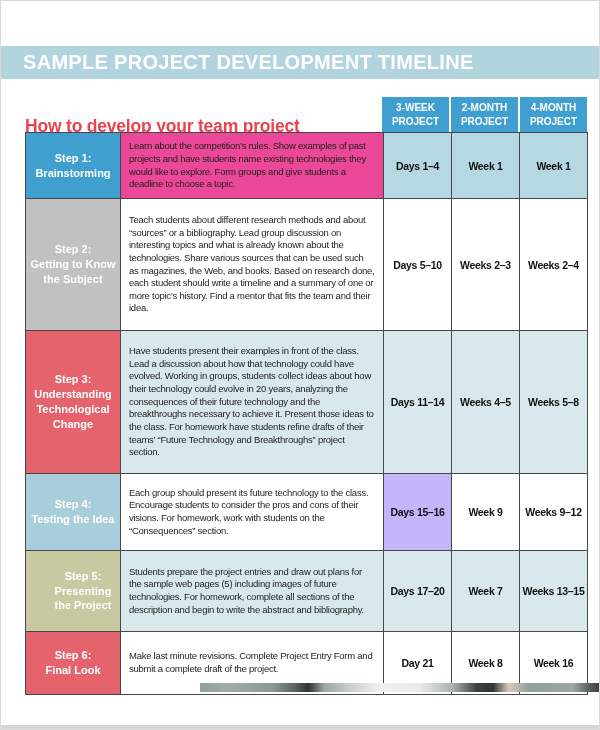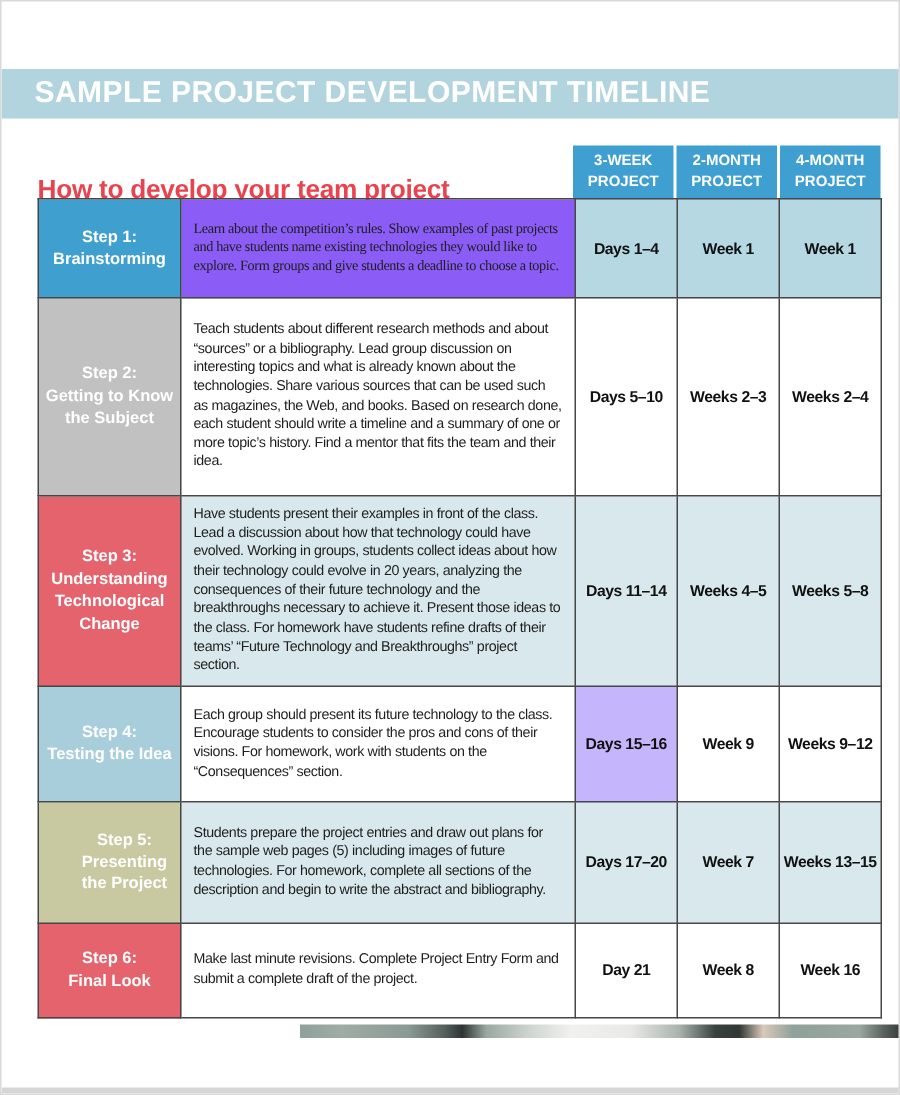--- a/index.html
+++ b/index.html
@@ -67,21 +67,21 @@
     vertical-align:middle;
   }
   td.dur {
     width:68px;
     font-size:10.5px; font-weight:bold; color:#111;
     text-align:center; letter-spacing:-0.3px;
     padding:2px;
   }
   tr.r1 td { height:66px; }
   tr.r2 td { height:132px; }
-  tr.r3 td { height:127px; }
+  tr.r3 td { height:143px; }
   tr.r4 td { height:77px; }
   tr.r5 td { height:81px; }
   tr.r6 td { height:63px; }
 
   .photo-strip {
     position:absolute; left:199px; top:682px; width:401px; height:9px;
     background:linear-gradient(90deg,
       #8fa19b 0%, #9eaca4 7%, #8a9a94 18%, #55605c 24%, #2e3434 27%,
       #9aa8a2 31%, #cdd4d0 38%, #f1f1ef 45%, #e9e9e5 55%, #aab4ae 63%,
       #3a4240 69%, #2f3634 73%, #d9c9b8 77%, #8fa19b 82%, #9aa89f 93%,
@@ -109,21 +109,21 @@
     <div class="col-header" style="background: rgb(63, 159, 209);">4-MONTH PROJECT</div>
   </div>
 
   <table class="timeline">
     <tbody>
       <tr class="r1">
         <td class="step" style="background: rgb(63, 160, 208);">
           <div>Step 1:</div>
           <div>Brainstorming</div>
         </td>
-        <td class="desc" style="background: #8b5cf6; font-family: Liberation Serif, serif;">Learn about the competition’s rules. Show examples of past projects and have students name existing technologies they would like to explore. Form groups and give students a deadline to choose a topic.</td>
+        <td class="desc" style="background: #ec4899;">Learn about the competition’s rules. Show examples of past projects and have students name existing technologies they would like to explore. Form groups and give students a deadline to choose a topic.</td>
         <td class="dur" style="background: rgb(181, 216, 226);">Days 1–4</td>
         <td class="dur" style="background: rgb(181, 216, 226);">Week 1</td>
         <td class="dur" style="background: rgb(181, 216, 226);">Week 1</td>
       </tr>
       <tr class="r2">
         <td class="step" style="background: rgb(194, 193, 193);">
           <div>Step 2:</div>
           <div>Getting to Know the Subject</div>
         </td>
         <td class="desc" style="background: rgb(255, 255, 255);">Teach students about different research methods and about “sources” or a bibliography. Lead group discussion on interesting topics and what is already known about the technologies. Share various sources that can be used such as magazines, the Web, and books. Based on research done, each student should write a timeline and a summary of one or more topic’s history. Find a mentor that fits the team and their idea.</td>

